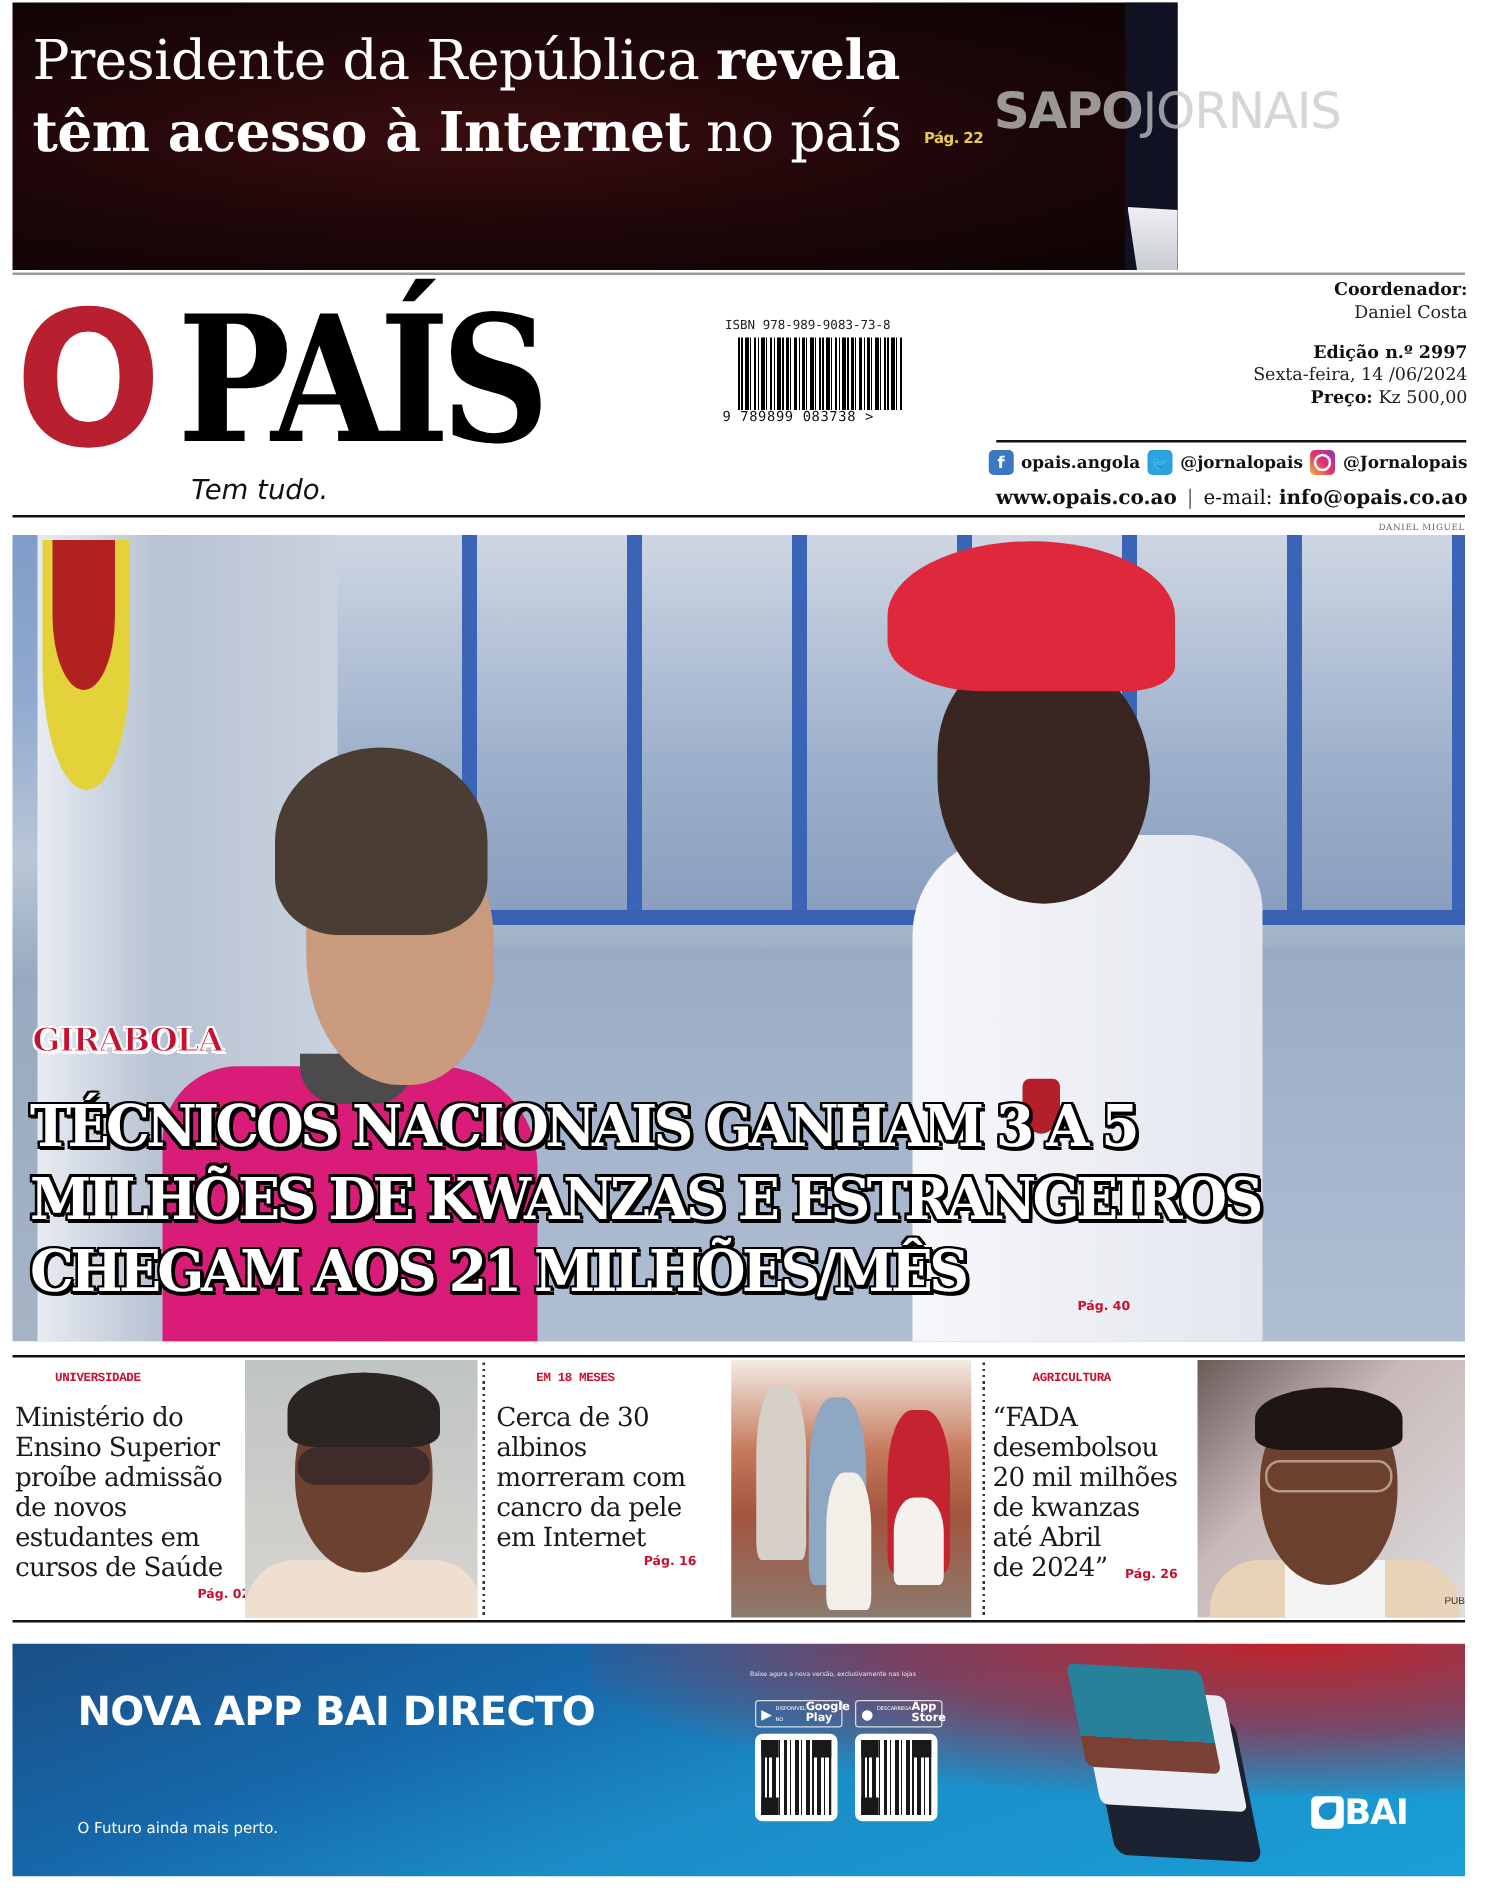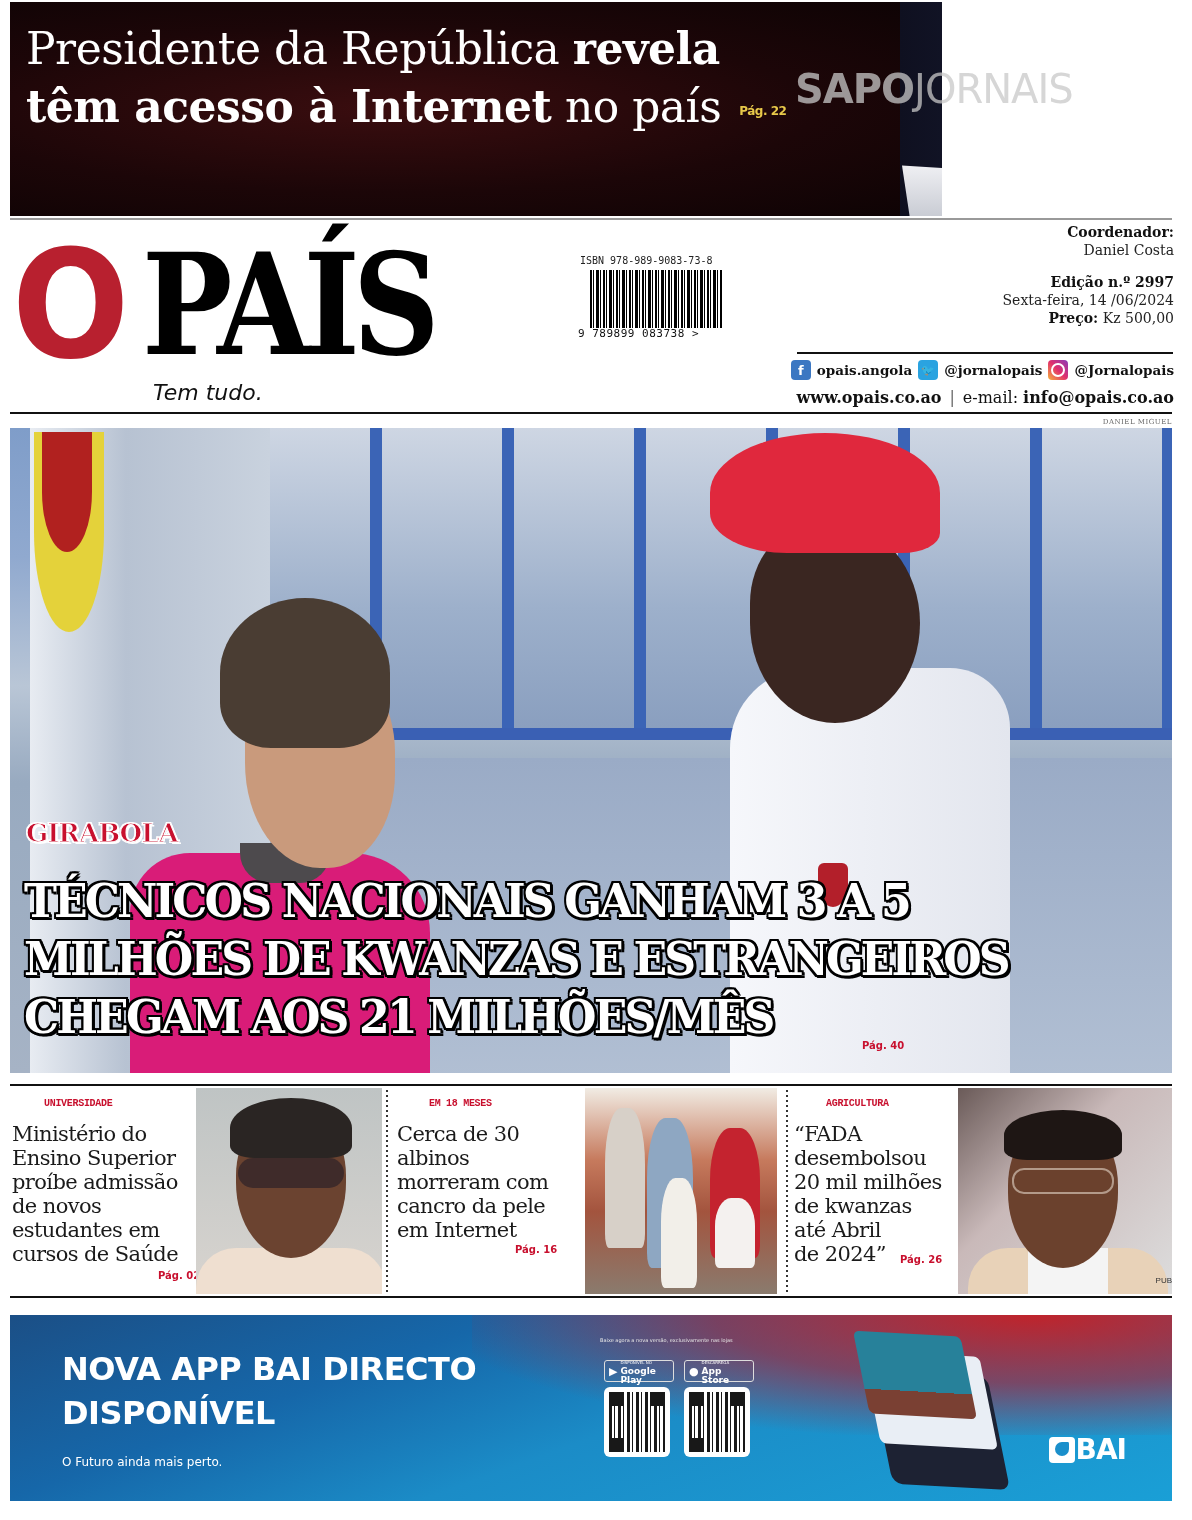--- a/index.html
+++ b/index.html
@@ -103,21 +103,21 @@
 
   
   .ad { position: absolute; left: 10px; top: 1315px; width: 1162px; height: 186px; overflow: hidden;
     background: linear-gradient(160deg, #1b4f86 0%, #1667a9 30%, #1b8cc7 55%, #1a9fd6 100%); }
   .ad::before { content: ""; position: absolute; right: 0; top: 0; width: 700px; height: 120px; background: radial-gradient(ellipse at 80% 0%, rgba(200,30,35,0.95) 0%, rgba(160,40,60,0.7) 40%, rgba(120,60,80,0) 75%); }
   .ad .h1 { position: absolute; left: 52px; top: 32px; font-family: "DejaVu Sans", sans-serif; font-weight: bold; font-size: 32px; line-height: 44px; color: #fff; letter-spacing: -0.5px; }
   .ad .sub { position: absolute; left: 52px; top: 140px; font-family: "DejaVu Sans", sans-serif; font-size: 12px; color: #fff; }
   .ad .small { position: absolute; left: 590px; top: 22px; font-family: "DejaVu Sans", sans-serif; font-size: 5px; color: #e6e6e6; }
   .store-btn { position: absolute; top: 45px; width: 70px; height: 22px; border: 1px solid #ddd; border-radius: 3px; color: #fff; font-family: "DejaVu Sans", sans-serif; display: flex; align-items: center; gap: 3px; padding: 0 4px; }
   .store-btn .ic { font-size: 11px; }
-  .store-btn .t { display: flex; flex-direction: column; line-height: 9px; }
+  .store-btn .t { display: flex; flex-direction: row; line-height: 9px; }
   .store-btn .t small { font-size: 4px; }
   .store-btn .t b { font-size: 9px; font-weight: bold; }
   .qr { position: absolute; top: 72px; width: 66px; height: 70px; background: #fff; border-radius: 6px; padding: 5px; }
   .qr div { width: 100%; height: 100%; background:
       linear-gradient(#000,#000) 0 0/14px 14px no-repeat,
       linear-gradient(#000,#000) 100% 0/14px 14px no-repeat,
       linear-gradient(#000,#000) 0 100%/14px 14px no-repeat,
       repeating-linear-gradient(90deg, #000 0 3px, #fff 3px 5px, #000 5px 6px, #fff 6px 9px),
       #fff;
       opacity: 0.9; }
@@ -275,21 +275,20 @@
         <div class="g"></div>
     </div>
   </div>
 </div>
 
 <div class="pub">PUB</div>
 
 <div class="ad">
   <div class="h1">
     <div>NOVA APP BAI DIRECTO</div>
-    <div>DISPONÍVEL</div>
   </div>
   <div class="sub">O Futuro ainda mais perto.</div>
   <div class="small">Baixe agora a nova versão, exclusivamente nas lojas</div>
 
   <div class="store-btn" style="left:594px;">
     <span class="ic">▶</span>
     <span class="t">
         <small>DISPONÍVEL NO</small>
         <b>Google Play</b>
       </span>

